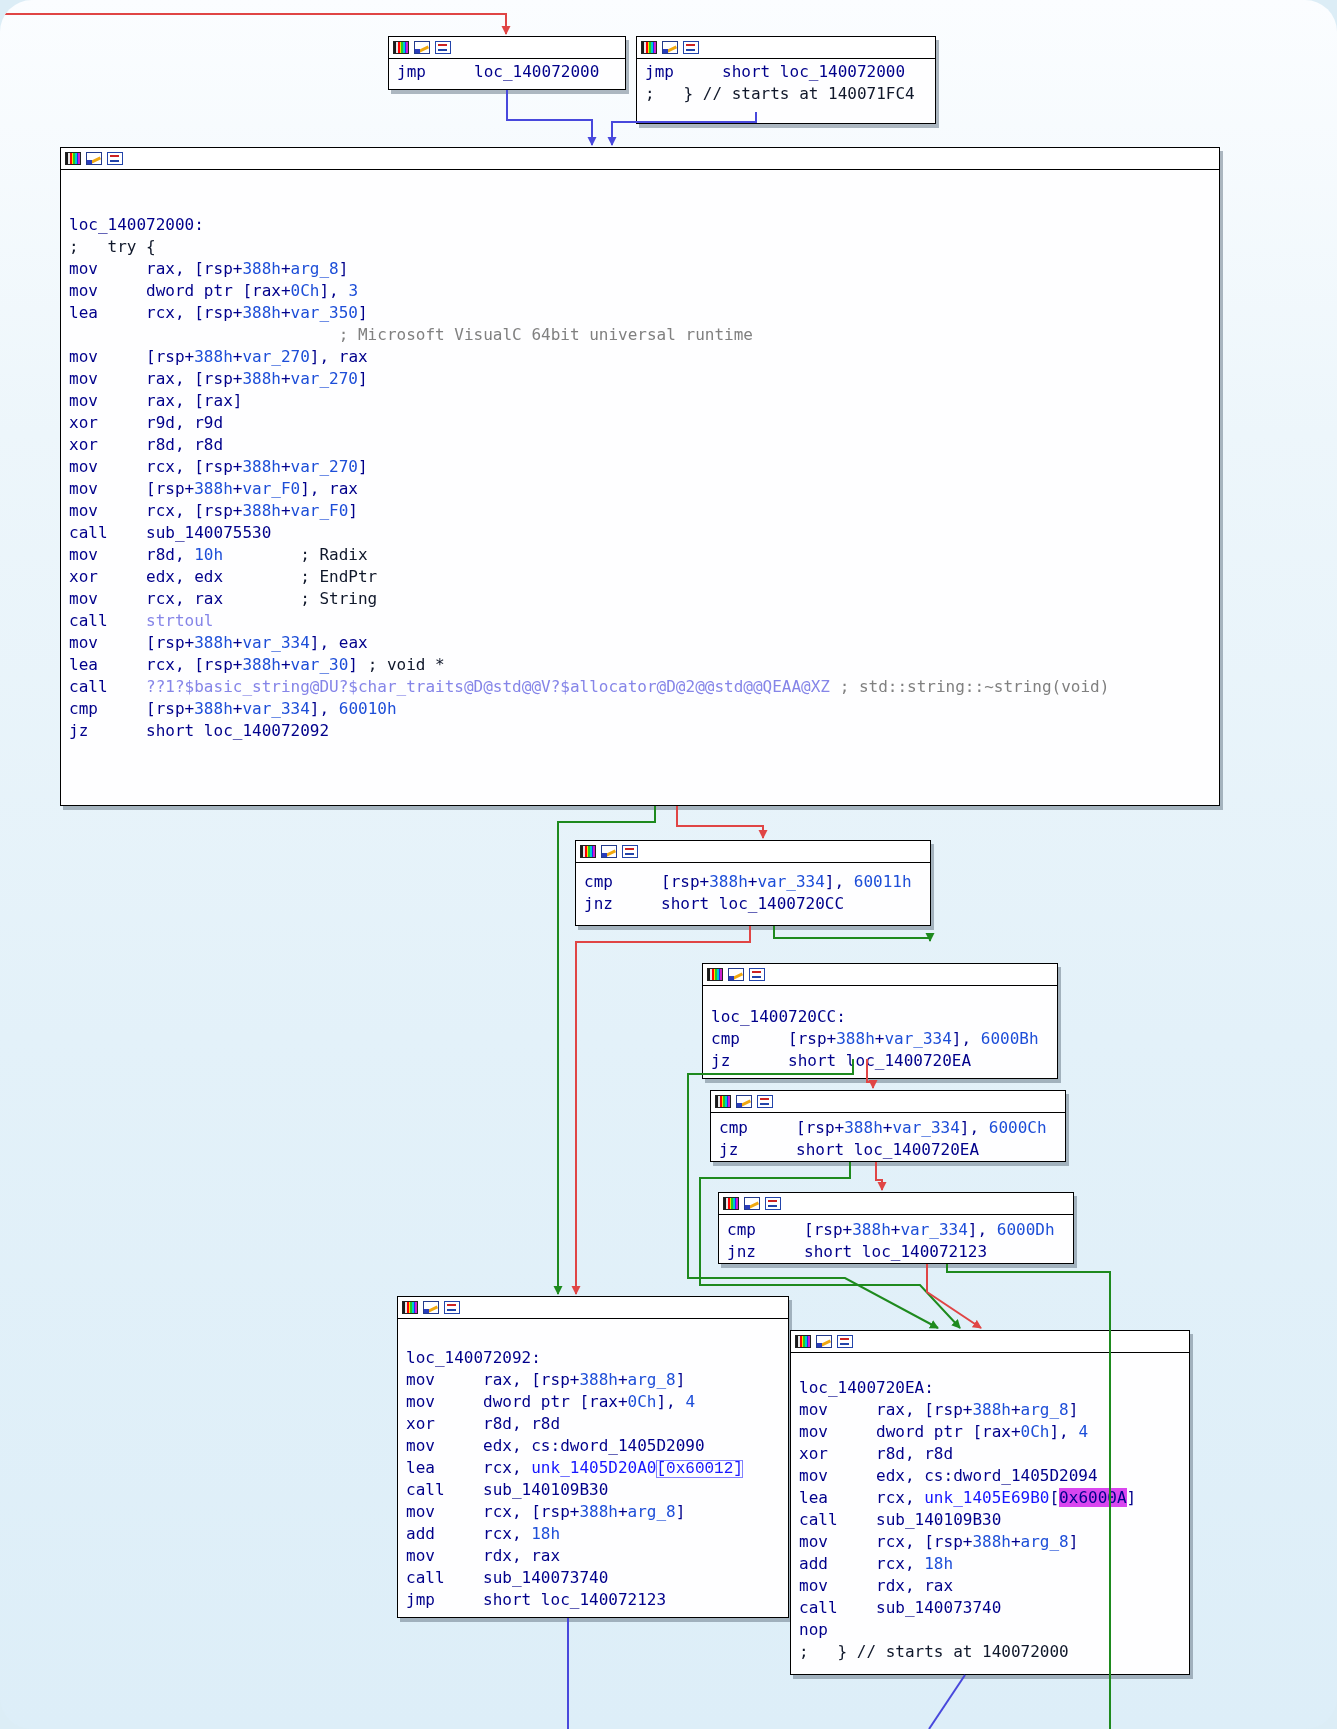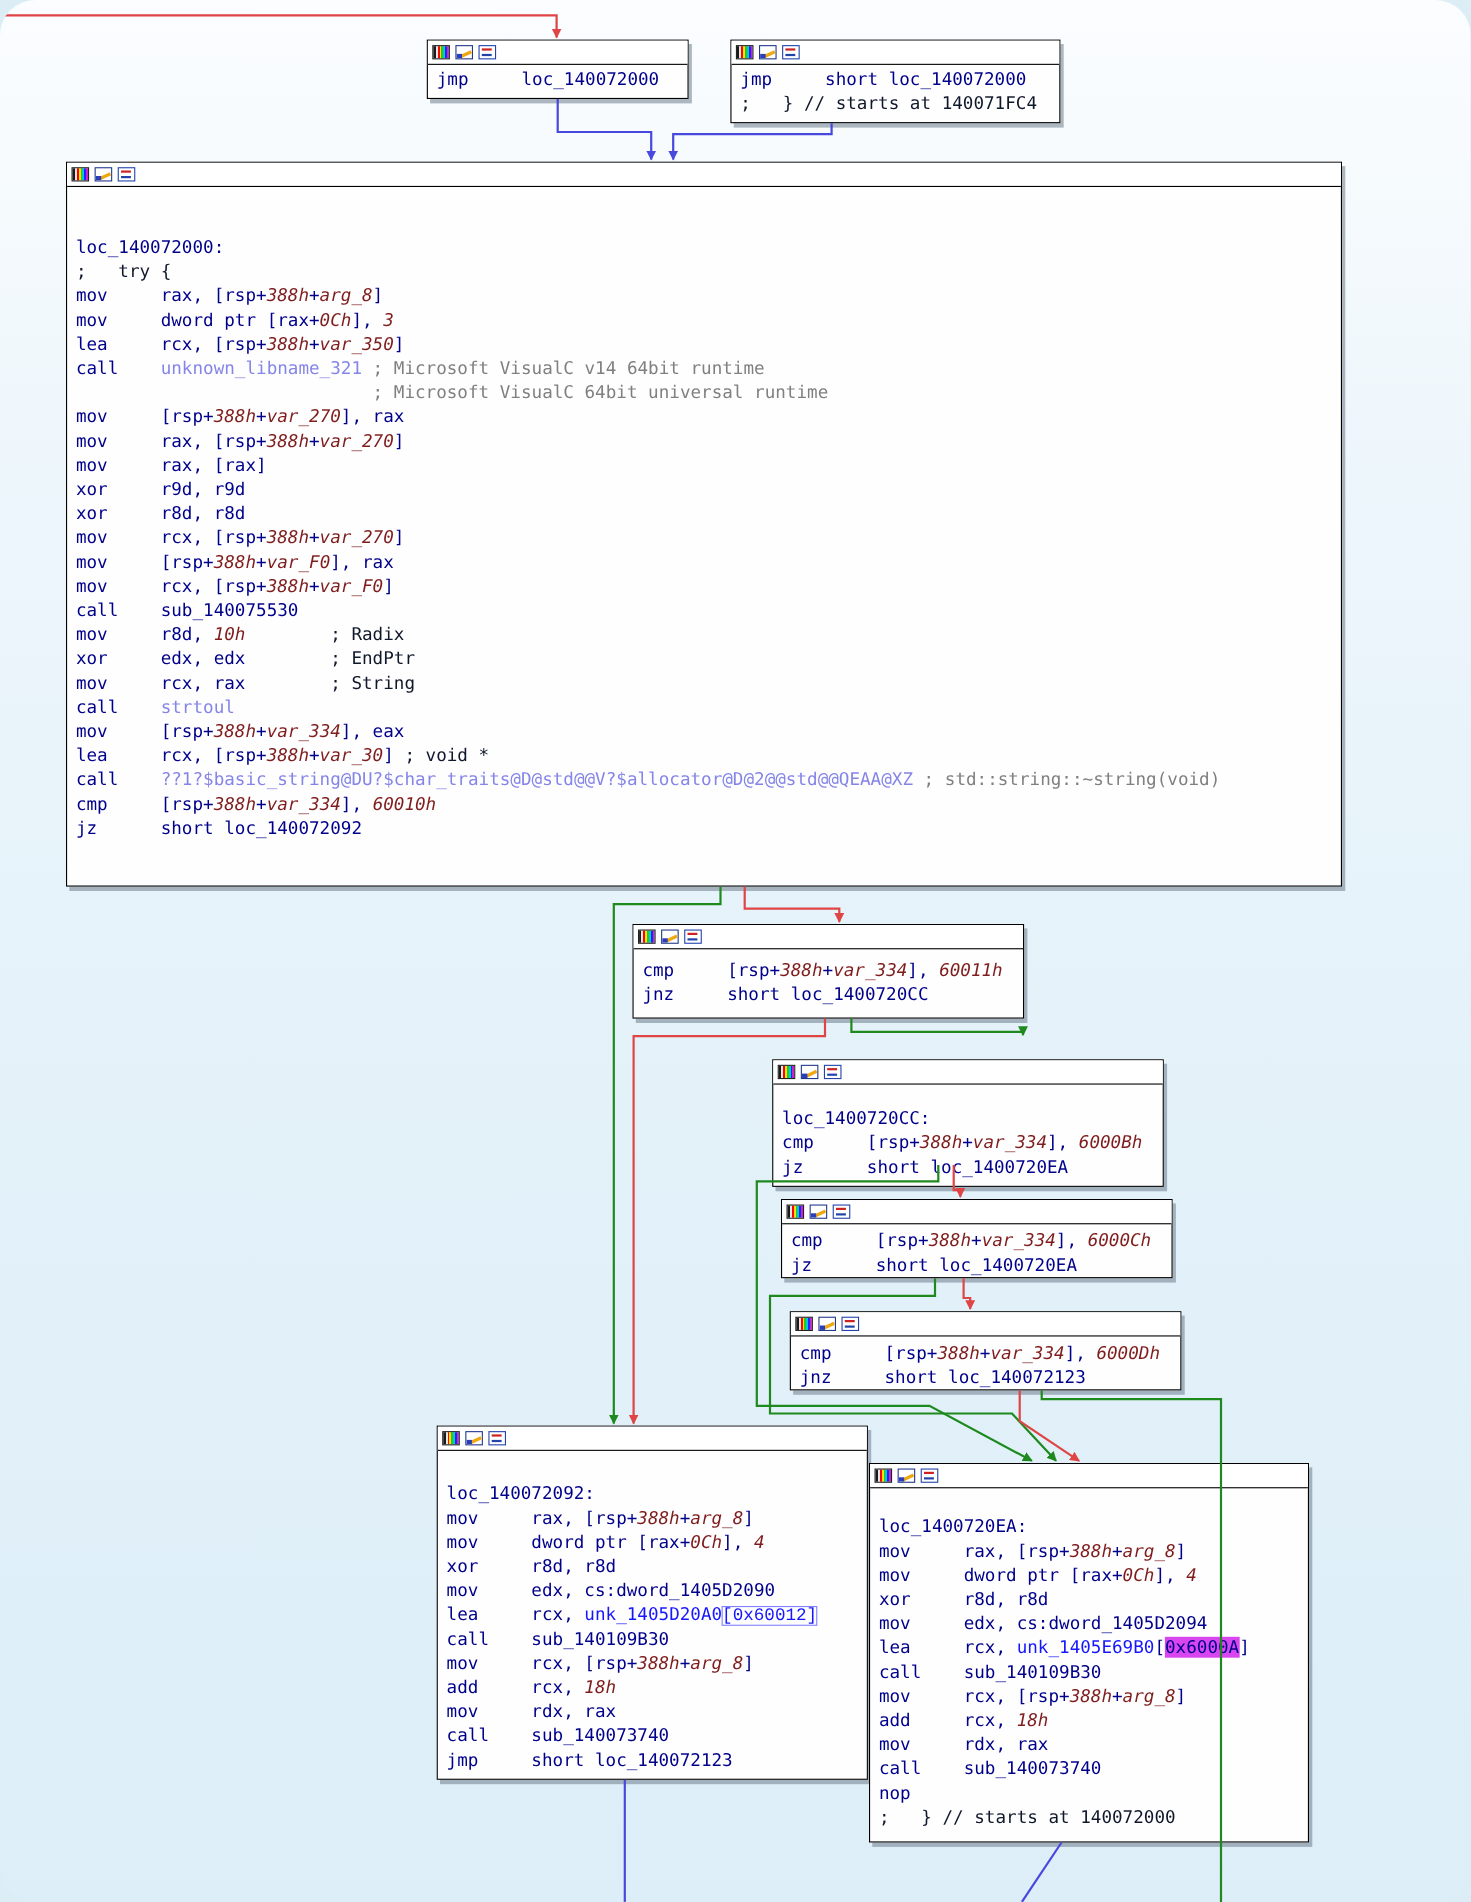--- a/index.html
+++ b/index.html
@@ -16,21 +16,21 @@
   .ic-pencil{border:1px solid #223a8c;background:#fff;position:relative;overflow:hidden;}
   .ic-pencil:before{content:"";position:absolute;left:2px;top:6px;width:12px;height:3px;
     background:#f0a810;transform:rotate(-25deg);}
   .ic-pencil:after{content:"";position:absolute;left:0;bottom:0;width:5px;height:4px;background:#2a3dbb;}
   .ic-frame{border:1px solid #2244aa;background:#fff;position:relative;}
   .ic-frame:before{content:"";position:absolute;left:2px;top:2px;width:9px;height:2px;background:#cc2222;}
   .ic-frame:after{content:"";position:absolute;left:2px;bottom:2px;width:9px;height:2px;background:#2244aa;}
   .code{padding-left:8px;}
   .ln{height:22px;line-height:22px;white-space:pre;font-size:16px;}
   .tk-n{color:#00008b;}
-  .tk-g{color:#7f1d1d;font-style:italic;}
+  .tk-g{color:#1d4ed8;}
   .tk-c{color:#808080;}
   .tk-b{color:#0f172a;}
   .tk-l{color:#8585e8;}
   .tk-u{color:#1616ff;}
   .tk-x{color:#1616ff;outline:1px solid #8080ff;outline-offset:-1px;font-family:Liberation Mono, monospace;}
   .tk-y{color:#00008b;background:#d946ef;}
   #edges{position:absolute;left:0;top:0;pointer-events:none;z-index:5;}
 </style>
 </head>
 <body>
@@ -39,21 +39,21 @@
     <div class="block" style="left: 388px; top: 36px; width: 238px; height: 54px;">
       <div class="hdr">
         <span class="ico ic-palette"></span>
         <span class="ico ic-pencil"></span>
         <span class="ico ic-frame"></span>
       </div>
       <div class="code" style="padding-top: 2px;">
         <div class="ln"><span class="tk-n">jmp     loc_140072000</span></div>
       </div>
     </div>
-    <div class="block" style="left: 636px; top: 36px; width: 300px; height: 76px; margin-left: 28px;">
+    <div class="block" style="left: 636px; top: 36px; width: 300px; height: 88px;">
       <div class="hdr">
         <span class="ico ic-palette"></span>
         <span class="ico ic-pencil"></span>
         <span class="ico ic-frame"></span>
       </div>
       <div class="code" style="padding-top: 2px;">
         <div class="ln"><span class="tk-n">jmp     short loc_140072000</span></div>
         <div class="ln"><span class="tk-b">;   } // starts at 140071FC4</span></div>
       </div>
     </div>
@@ -62,21 +62,20 @@
         <span class="ico ic-palette"></span>
         <span class="ico ic-pencil"></span>
         <span class="ico ic-frame"></span>
       </div>
       <div class="code" style="padding-top: 44px;">
         <div class="ln"><span class="tk-n">loc_140072000:</span></div>
         <div class="ln"><span class="tk-b">;   try {</span></div>
         <div class="ln"><span class="tk-n">mov     rax, [rsp+</span><span class="tk-g">388h</span><span class="tk-n">+</span><span class="tk-g">arg_8</span><span class="tk-n">]</span></div>
         <div class="ln"><span class="tk-n">mov     dword ptr [rax+</span><span class="tk-g">0Ch</span><span class="tk-n">], </span><span class="tk-g">3</span></div>
         <div class="ln"><span class="tk-n">lea     rcx, [rsp+</span><span class="tk-g">388h</span><span class="tk-n">+</span><span class="tk-g">var_350</span><span class="tk-n">]</span></div>
-        <div class="ln"><span class="tk-n">call    </span><span class="tk-l">unknown_libname_321</span><span class="tk-c"> ; Microsoft VisualC v14 64bit runtime</span></div>
         <div class="ln"><span class="tk-c">                            ; Microsoft VisualC 64bit universal runtime</span></div>
         <div class="ln"><span class="tk-n">mov     [rsp+</span><span class="tk-g">388h</span><span class="tk-n">+</span><span class="tk-g">var_270</span><span class="tk-n">], rax</span></div>
         <div class="ln"><span class="tk-n">mov     rax, [rsp+</span><span class="tk-g">388h</span><span class="tk-n">+</span><span class="tk-g">var_270</span><span class="tk-n">]</span></div>
         <div class="ln"><span class="tk-n">mov     rax, [rax]</span></div>
         <div class="ln"><span class="tk-n">xor     r9d, r9d</span></div>
         <div class="ln"><span class="tk-n">xor     r8d, r8d</span></div>
         <div class="ln"><span class="tk-n">mov     rcx, [rsp+</span><span class="tk-g">388h</span><span class="tk-n">+</span><span class="tk-g">var_270</span><span class="tk-n">]</span></div>
         <div class="ln"><span class="tk-n">mov     [rsp+</span><span class="tk-g">388h</span><span class="tk-n">+</span><span class="tk-g">var_F0</span><span class="tk-n">], rax</span></div>
         <div class="ln"><span class="tk-n">mov     rcx, [rsp+</span><span class="tk-g">388h</span><span class="tk-n">+</span><span class="tk-g">var_F0</span><span class="tk-n">]</span></div>
         <div class="ln"><span class="tk-n">call    sub_140075530</span></div>

